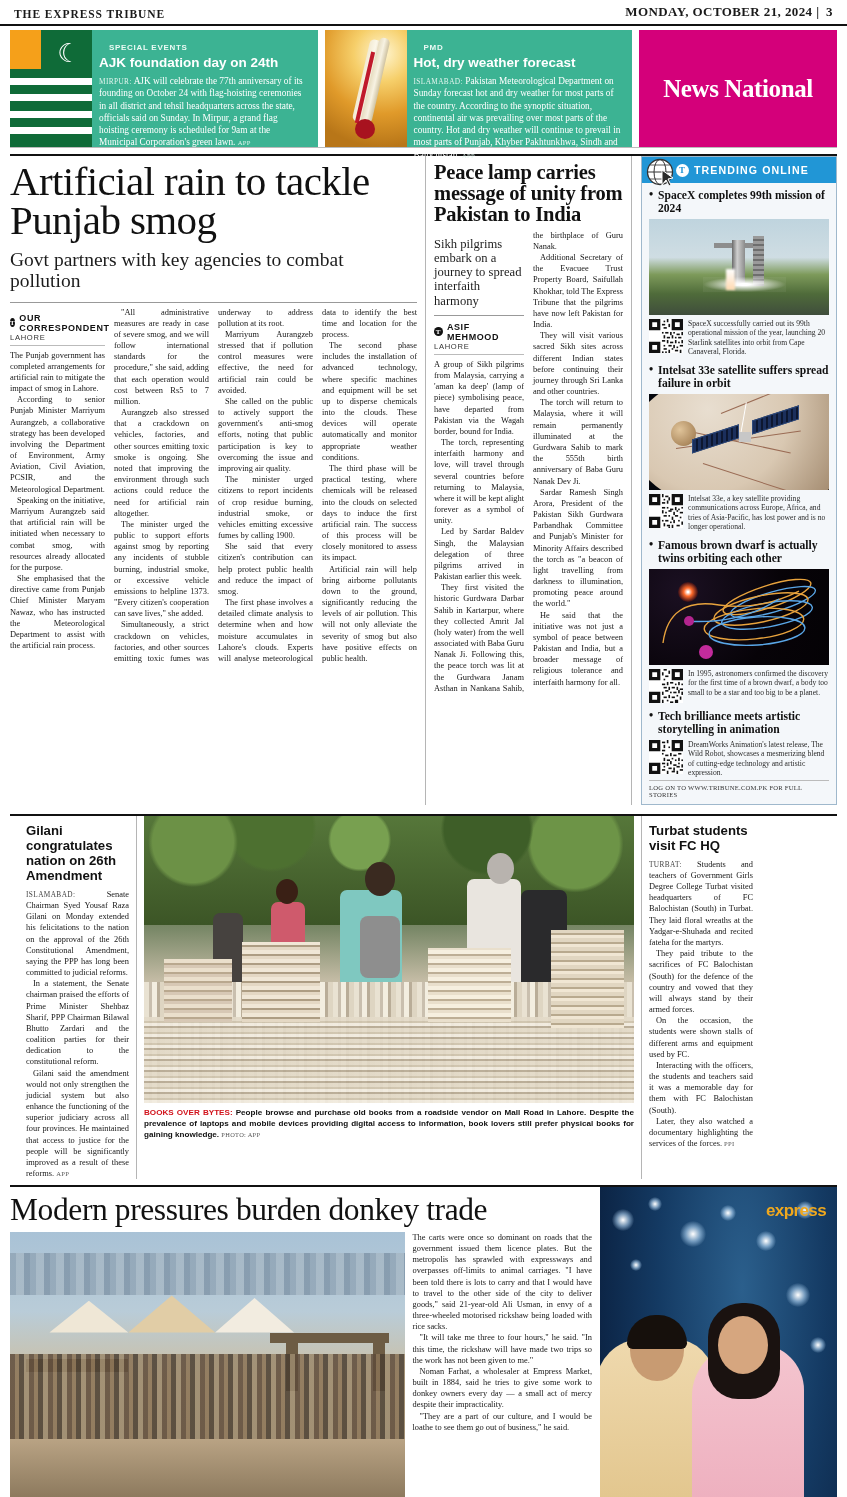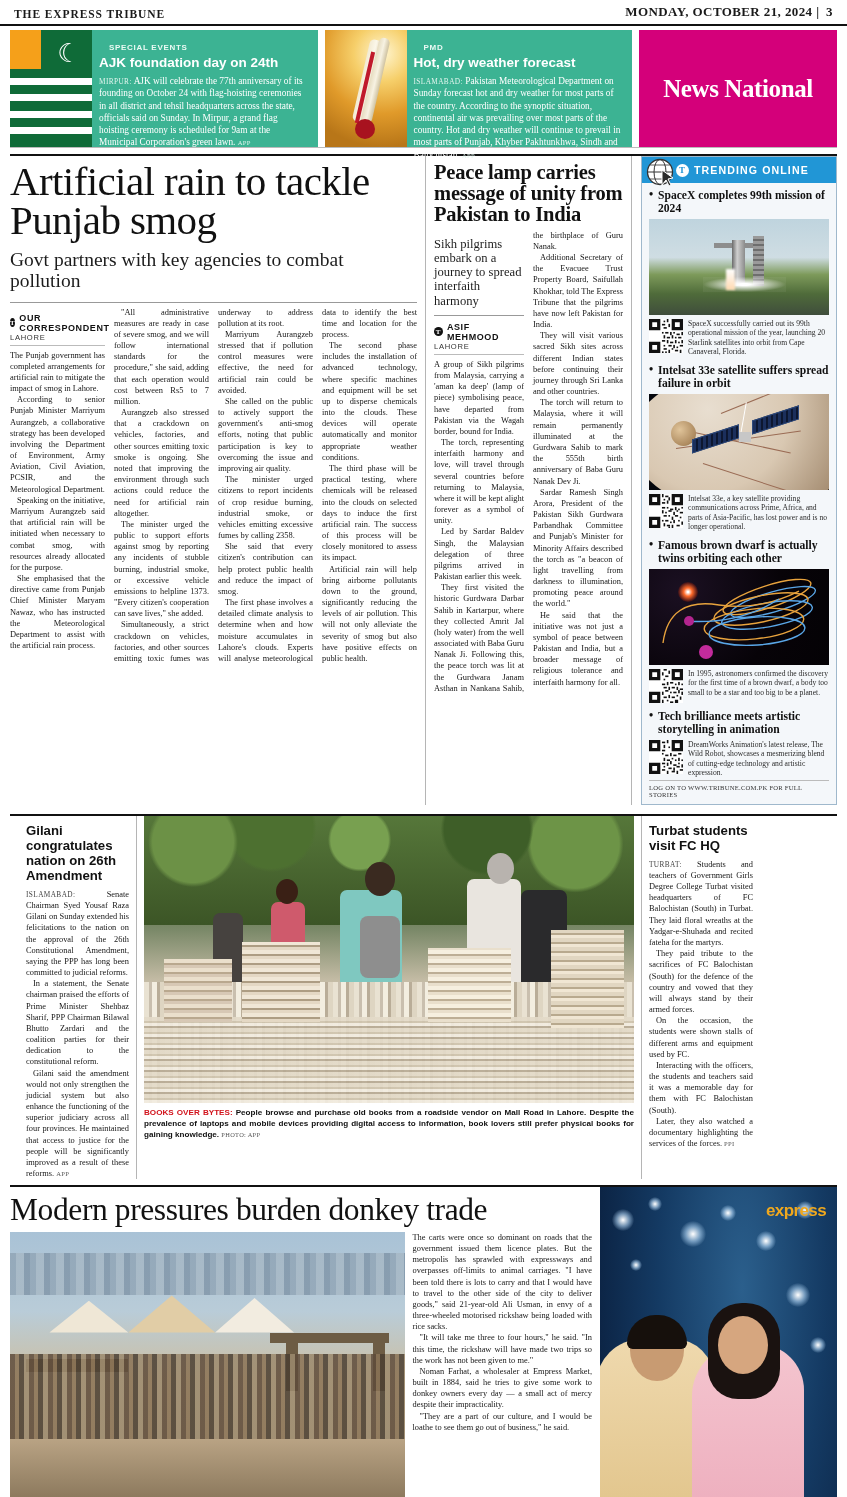--- a/index.html
+++ b/index.html
@@ -375,21 +375,21 @@
           <p>The Punjab government has completed arrangements for artificial rain to mitigate the impact of smog in Lahore.</p>
           <p>According to senior Punjab Minister Marriyum Aurangzeb, a collaborative strategy has been developed involving the Department of Environment, Army Aviation, Civil Aviation, PCSIR, and the Meteorological Department.</p>
           <p>Speaking on the initiative, Marriyum Aurangzeb said that artificial rain will be initiated when necessary to combat smog, with resources already allocated for the purpose.</p>
           <p>She emphasised that the directive came from Punjab Chief Minister Maryam Nawaz, who has instructed the Meteorological Department to assist with the artificial rain process.</p>
           <p>"All administrative measures are ready in case of severe smog, and we will follow international standards for the procedure," she said, adding that each operation would cost between Rs5 to 7 million.</p>
           <p>Aurangzeb also stressed that a crackdown on vehicles, factories, and other sources emitting toxic smoke is ongoing. She noted that improving the environment through such actions could reduce the need for artificial rain altogether.</p>
           <p>The minister urged the public to support efforts against smog by reporting any incidents of stubble burning, industrial smoke, or excessive vehicle emissions to helpline 1373. "Every citizen's cooperation can save lives," she added.</p>
           <p>Simultaneously, a strict crackdown on vehicles, factories, and other sources emitting toxic fumes was underway to address pollution at its root.</p>
           <p>Marriyum Aurangzeb stressed that if pollution control measures were effective, the need for artificial rain could be avoided.</p>
           <p>She called on the public to actively support the government's anti-smog efforts, noting that public participation is key to overcoming the issue and improving air quality.</p>
-          <p>The minister urged citizens to report incidents of crop residue burning, industrial smoke, or vehicles emitting excessive fumes by calling 2358.</p>
+          <p>The minister urged citizens to report incidents of crop residue burning, industrial smoke, or vehicles emitting excessive fumes by calling 1900.</p>
           <p>She said that every citizen's contribution can help protect public health and reduce the impact of smog.</p>
           <p>The first phase involves a detailed climate analysis to determine when and how moisture accumulates in Lahore's clouds. Experts will analyse meteorological data to identify the best time and location for the process.</p>
           <p>The second phase includes the installation of advanced technology, where specific machines and equipment will be set up to disperse chemicals into the clouds. These devices will operate automatically and monitor appropriate weather conditions.</p>
           <p>The third phase will be practical testing, where chemicals will be released into the clouds on selected days to induce the first artificial rain. The success of this process will be closely monitored to assess its impact.</p>
           <p>Artificial rain will help bring airborne pollutants down to the ground, significantly reducing the levels of air pollution. This will not only alleviate the severity of smog but also have positive effects on public health.</p>
         </div>
       </div>
     </div>
 
     <div class="col-mid">
@@ -543,21 +543,21 @@
                   <rect x="15" y="16" width="1" height="2"></rect>
                     <rect x="18" y="16" width="1" height="1"></rect>
                   <rect x="20" y="17" width="1" height="2"></rect>
                     <rect x="9" y="18" width="1" height="2"></rect>
                   <rect x="11" y="19" width="2" height="1"></rect>
                     <rect x="14" y="19" width="1" height="2"></rect>
                   <rect x="17" y="19" width="2" height="1"></rect>
                     <rect x="12" y="20" width="1" height="1"></rect>
                 </g>
               </svg>
-              <div class="rail-cap-text">Intelsat 33e, a key satellite providing communications across Prime, Africa, and parts of Asia-Pacific, has lost power and is no longer operational.</div>
+              <div class="rail-cap-text">Intelsat 33e, a key satellite providing communications across Europe, Africa, and tries of Asia-Pacific, has lost power and is no longer operational.</div>
             </div>
           </div>
 
           <div class="rail-item">
             <div class="rail-item-head">Famous brown dwarf is actually twins orbiting each other</div>
             <div class="rail-photo ph-dwarf">
               <div class="star"></div>
               <svg viewBox="0 0 180 96" style="position:absolute;inset:0;width:100%;height:100%">
                 <g fill="none" stroke-width="1.4">
                   <ellipse cx="118" cy="28" rx="46" ry="11" stroke="#e8a33d" transform="rotate(-18 118 28)"></ellipse>
@@ -670,21 +670,21 @@
   </div>
 
   <div class="hrule-thick" style="margin-left:10px;margin-right:10px"></div>
   <div class="flexrow" style="margin:0 26px">
 
     <div style="width:110px;padding-right:7px">
       <h3 class="sec-head">Gilani congratulates nation on 26th Amendment</h3>
       <div class="body-txt">
         <p>
           <span class="dateline" style="color:#444">ISLAMABAD:</span>
-          <span>Senate Chairman Syed Yousaf Raza Gilani on Sunday extended his felicitations to the nation on the approval of the 26th Constitutional Amendment, saying the PPP has long been committed to judicial reforms.</span>
+          <span>Senate Chairman Syed Yousaf Raza Gilani on Monday extended his felicitations to the nation on the approval of the 26th Constitutional Amendment, saying the PPP has long been committed to judicial reforms.</span>
         </p>
         <p>In a statement, the Senate chairman praised the efforts of Prime Minister Shehbaz Sharif, PPP Chairman Bilawal Bhutto Zardari and the coalition parties for their dedication to the constitutional reform.</p>
         <p>
           <span>Gilani said the amendment would not only strengthen the judicial system but also enhance the functioning of the superior judiciary across all four provinces. He maintained that access to justice for the people will be significantly improved as a result of these reforms.</span>
           <span class="credit" style="color:#555">APP</span>
         </p>
       </div>
     </div>
 
     <div style="width:505px;padding:0 7px;border-left:1px solid #b5b5b5">

